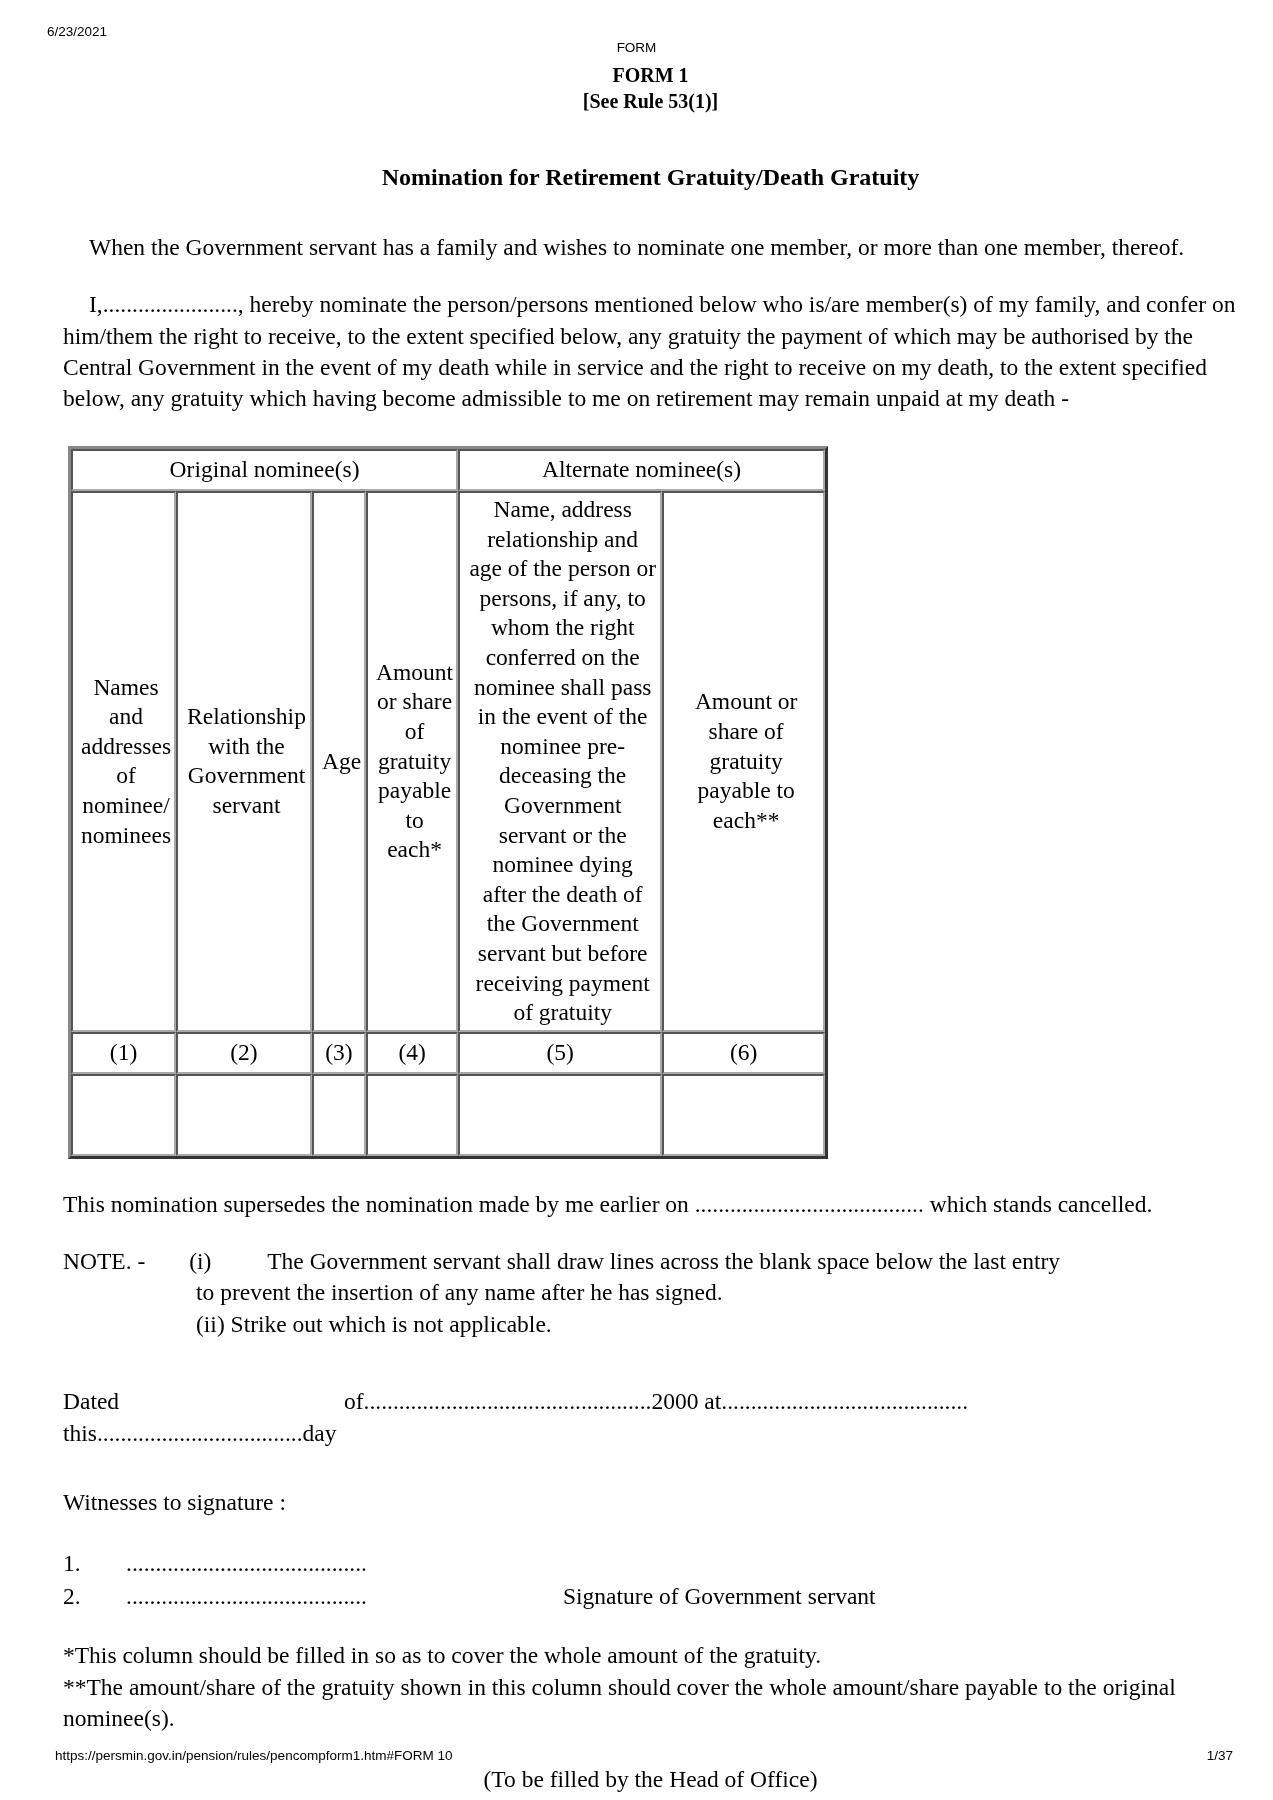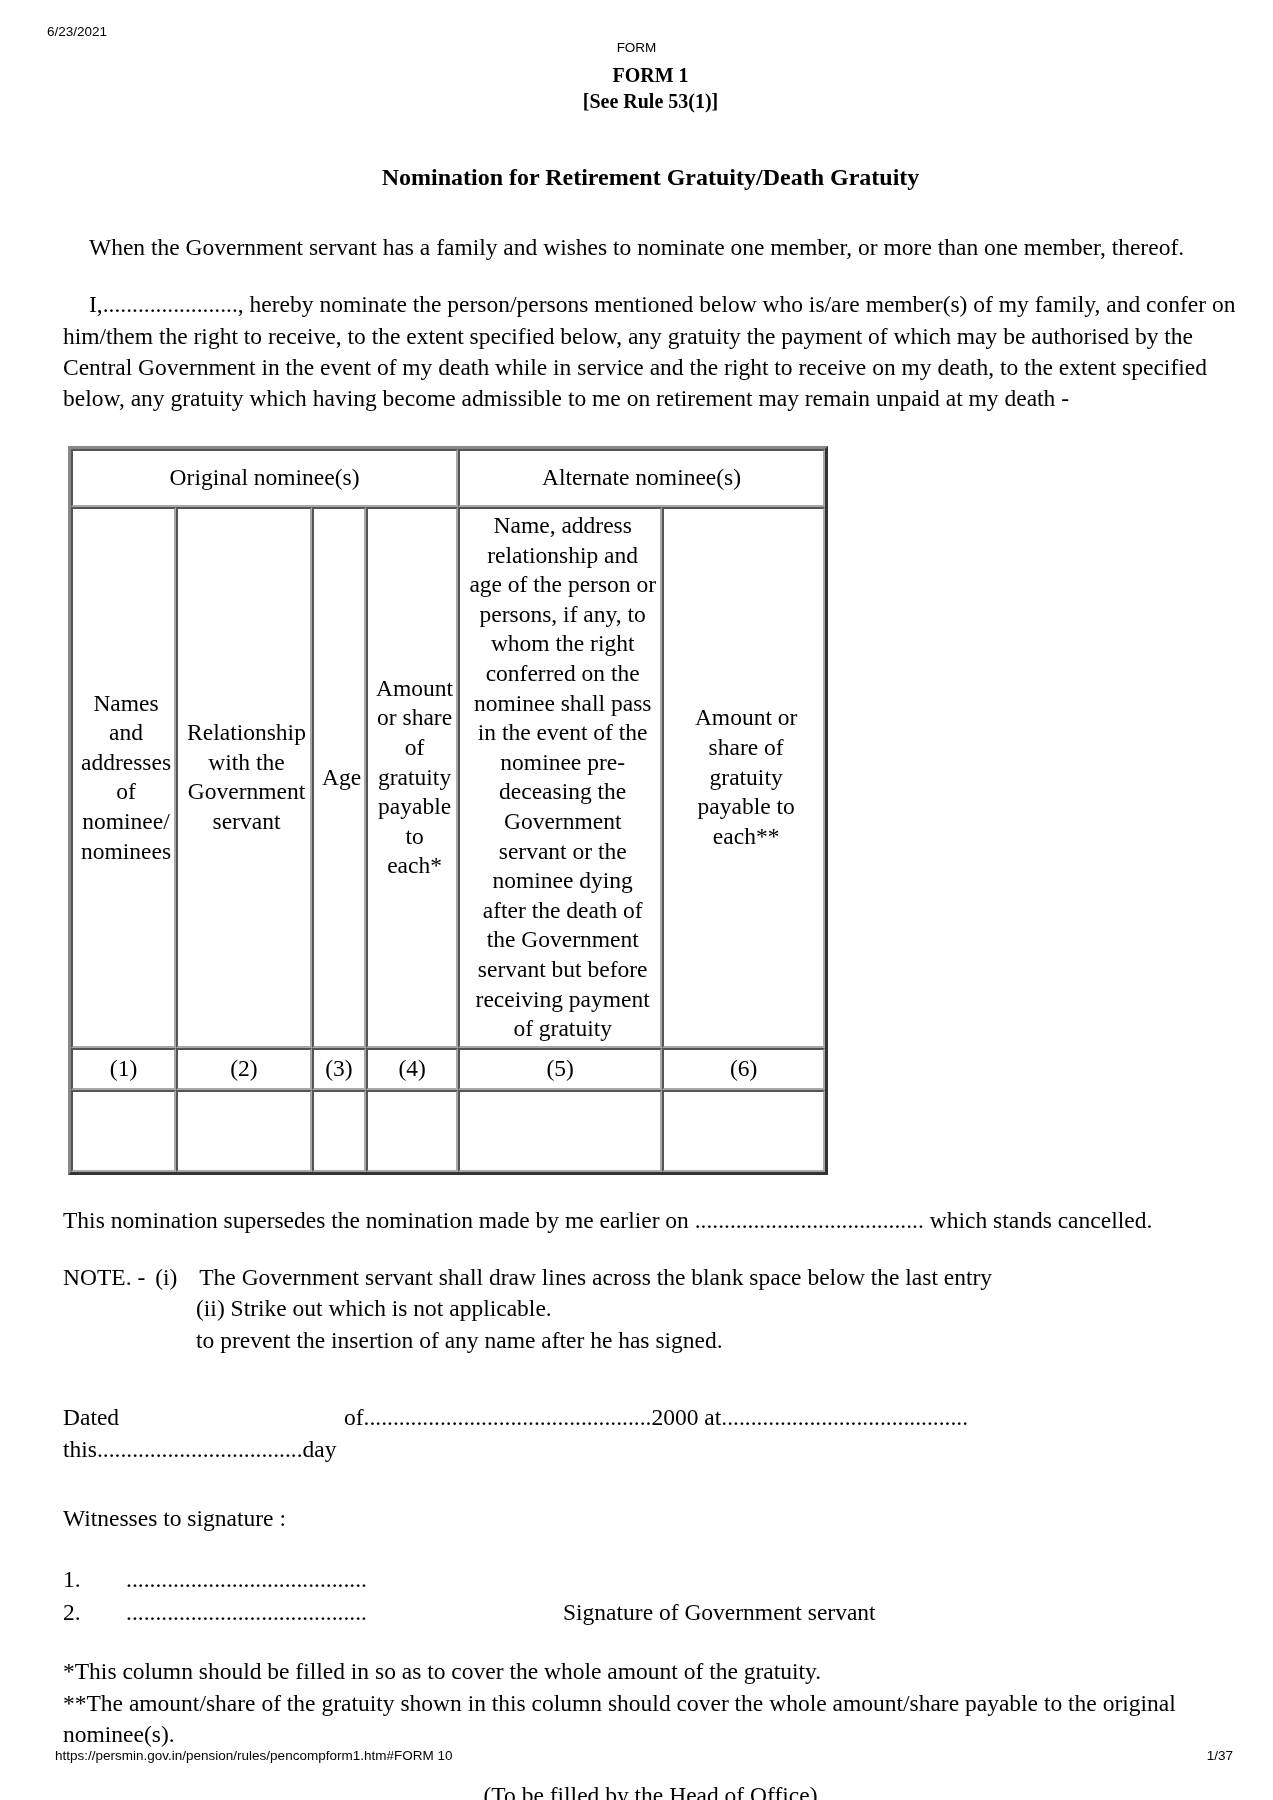--- a/index.html
+++ b/index.html
@@ -118,29 +118,30 @@
     vertical-align: middle;
     padding: 2px 3px;
   }
   td.c1 { width: 88px; }
   td.c2 { width: 122px; }
   td.c3 { width: 34px; }
   td.c4 { width: 74px; }
   td.c5 { width: 228px; }
   td.c6 { width: 186px; }
 
-  tr.grouprow td { padding: 12px 3px; }
+  tr.grouprow td { padding: 4px 3px; }
   tr.headrow td  { height: 356px; padding-left: 8px; }
   tr.numrow td   { height: 34px; }
   tr.blankrow td { height: 74px; }
 
   
   .note-row {
     display: flex;
     align-items: flex-end;
+    gap: 34px;
   }
   .note-label {
     white-space: nowrap;
     flex: 0 0 auto;
   }
   .note-num {
     flex: 0 0 auto;
     width: 44px;
     text-align: left;
     padding-left: 10px;
@@ -235,25 +236,25 @@
     <p class="plain">This nomination supersedes the nomination made by me earlier on ....................................... which stands cancelled.</p>
 
     <div class="gap-26"></div>
 
     <div>
       <div class="note-row">
         <span class="note-label">NOTE. -</span>
         <span class="note-num">(i)</span>
         <span class="note-text">The Government servant shall draw lines across the blank space below the last entry</span>
       </div>
+      <div class="note-cont">to prevent the insertion of any name after he has signed.</div>
       <div class="note-cont">
         <span>(ii)</span>
         <span>Strike out which is not applicable.</span>
       </div>
-      <div class="note-cont">to prevent the insertion of any name after he has signed.</div>
     </div>
 
     <div class="gap-46"></div>
 
     <div>
       <div class="dated-line">
         <span class="dated-word">Dated</span>
         <span class="dated-of">of.................................................2000 at..........................................</span>
       </div>
       <div class="dated-this">this...................................day</div>

